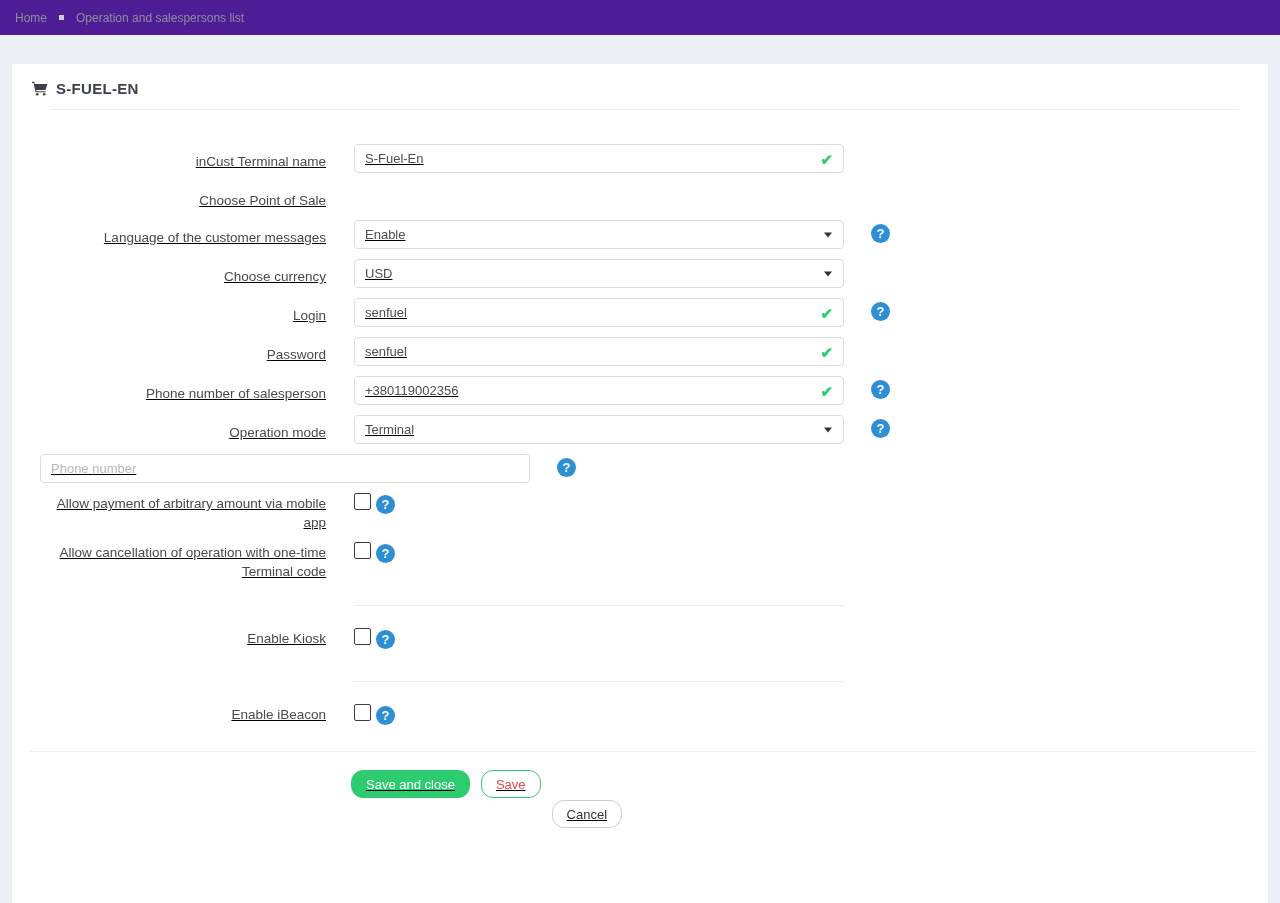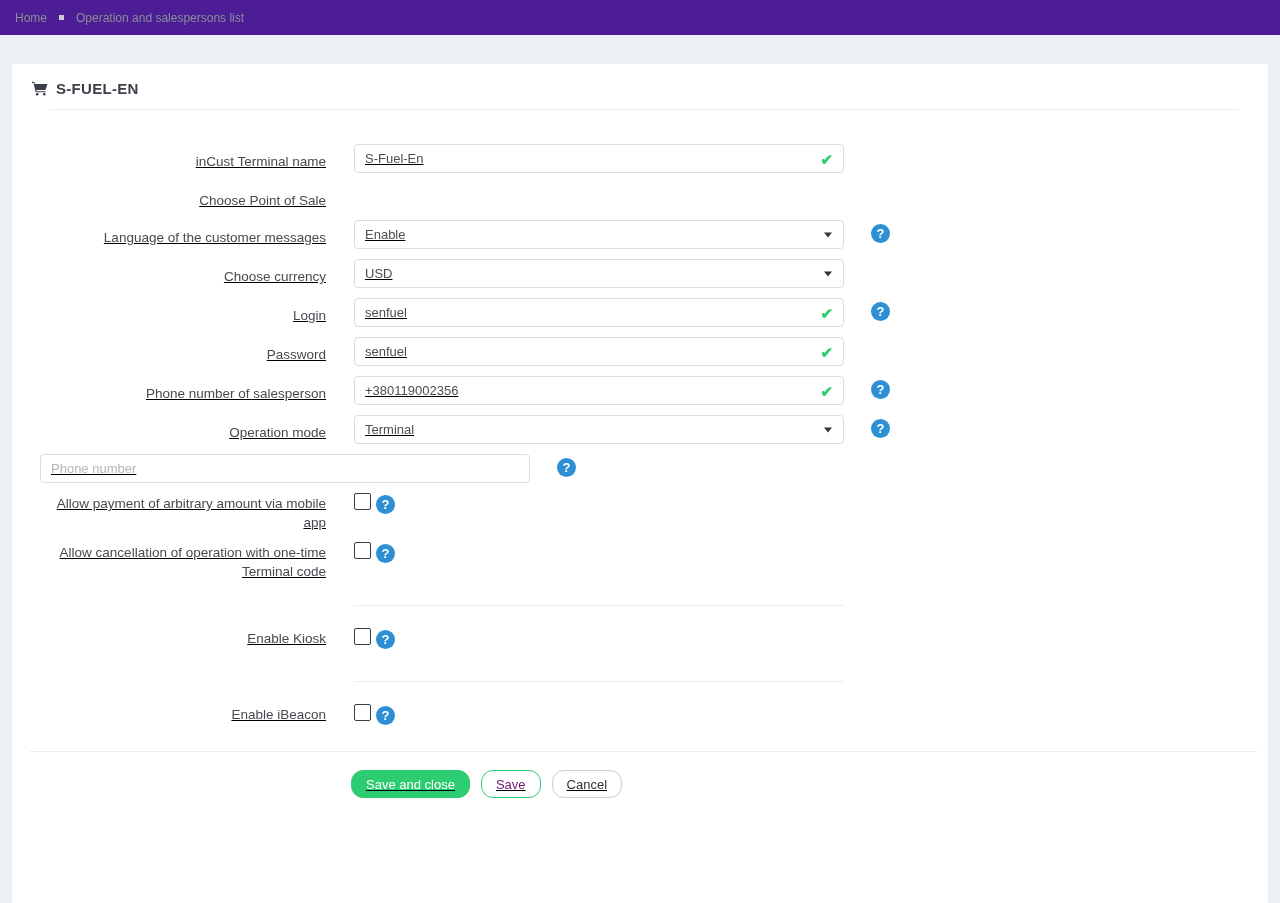--- a/index.html
+++ b/index.html
@@ -181,22 +181,22 @@
     padding: 8px 14px;
     display: inline-flex;
     align-items: center;
     justify-content: center;
     cursor: pointer;
     font-family: "Liberation Sans", sans-serif;
     border: 1px solid transparent;
     background: #fff;
   }
   .btn-primary { background: #2ecc71; color: #fff; border-color: #2ecc71; }
-  .btn-outline-green { color: #701a75; border-color: #2ecc71; background: #fff; }
-  .btn-outline-gray { color: #333; border-color: #cdcdcd; background: #fff; }
+  .btn-outline-green { color: #ef4444; border-color: #2ecc71; background: #fff; }
+  .btn-outline-gray { color: #333; border-color: #cdcdcd; background: #fff; margin-top: 30px; }
 </style>
 </head>
 <body>
 
 <div class="breadcrumb-bar">
   <a class="crumb" href="#">Home</a>
   <span class="crumb-sep"></span>
   <a class="crumb" href="#">Operation and salespersons list</a>
 </div>
 

